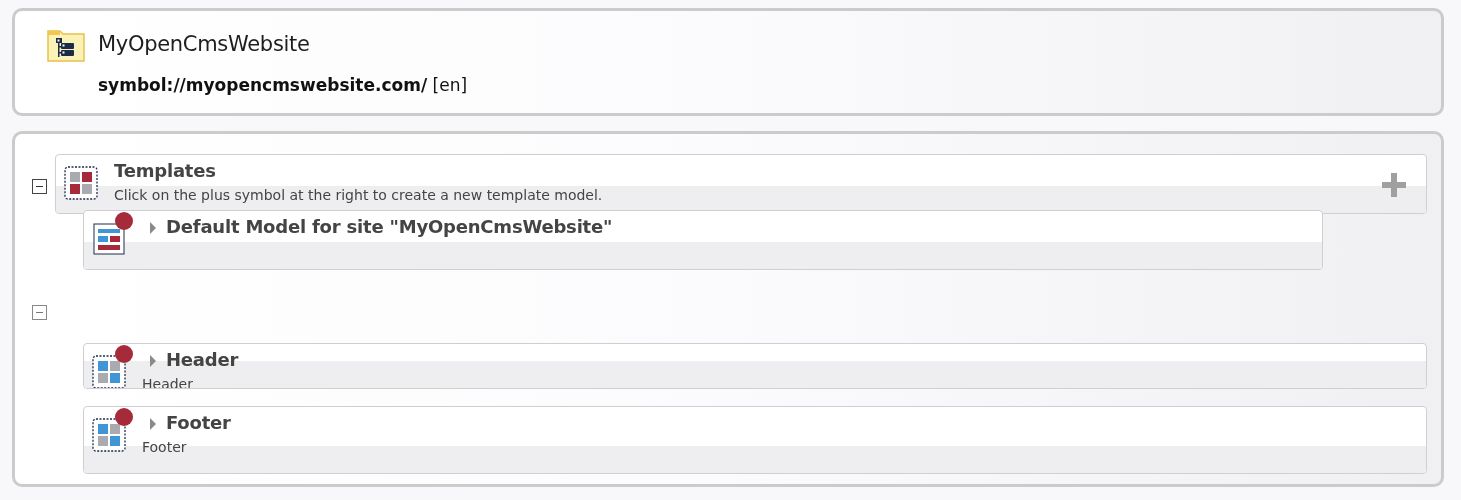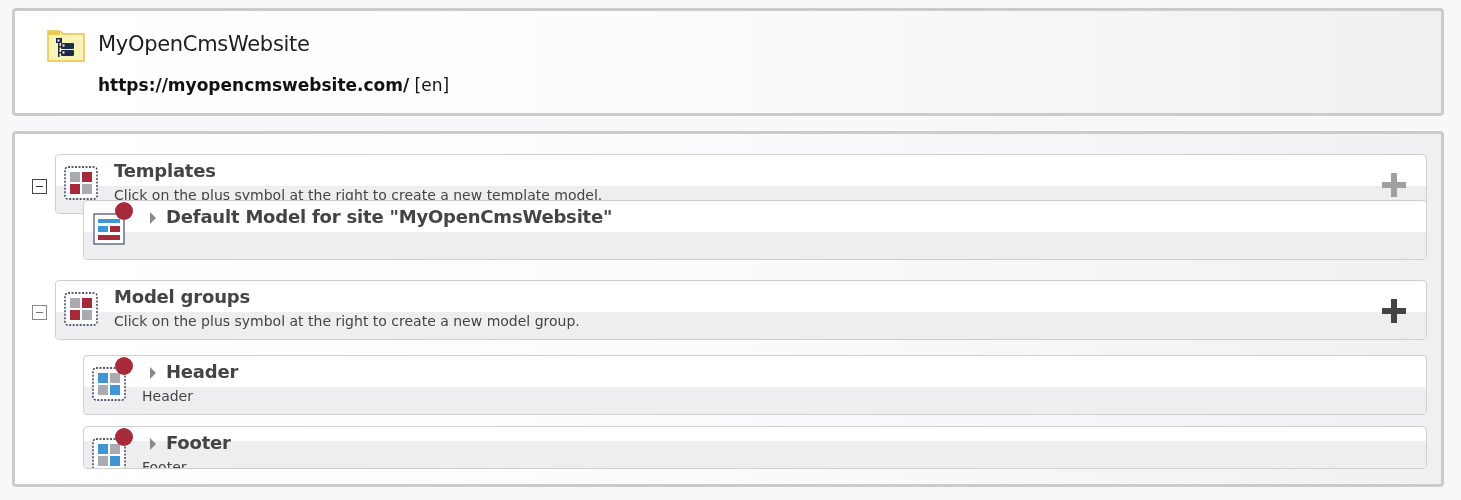--- a/index.html
+++ b/index.html
@@ -5,21 +5,21 @@
   * { box-sizing: border-box; margin: 0; padding: 0; }
   html, body {
     width: 1461px; height: 500px; overflow: hidden;
     background: #f8f8fa;
     font-family: "DejaVu Sans", "Liberation Sans", sans-serif;
     color: #222;
   }
   .panel {
     position: absolute;
     border: 3px solid #cbcbcb;
-    border-radius: 4px;
+    border-radius: 10px;
     background: linear-gradient(to right, #ffffff 0%, #fbfbfd 50%, #f0f0f2 100%);
   }
   .site-panel { left: 12px; top: 8px; width: 1432px; height: 108px; }
   .site-icon { position: absolute; left: 32px; top: 17px; width: 38px; height: 34px; }
   .site-title {
     position: absolute; left: 83px; top: 21px;
     font-size: 21px; color: #1e1e1e; letter-spacing: -0.3px;
   }
   .site-url {
     position: absolute; left: 83px; top: 64px;
@@ -89,21 +89,21 @@
     <rect x="11" y="15" width="1.5" height="14" fill="#1d2b4a"></rect>
     <rect x="11" y="18" width="4" height="1.5" fill="#1d2b4a"></rect>
     <rect x="11" y="24" width="4" height="1.5" fill="#1d2b4a"></rect>
     <rect x="14" y="15" width="13" height="6" rx="1" fill="#1d2b4a"></rect>
     <rect x="15.5" y="16.5" width="2" height="2" fill="#fff"></rect>
     <rect x="14" y="22" width="13" height="6" rx="1" fill="#1d2b4a"></rect>
     <rect x="15.5" y="23.5" width="2" height="2" fill="#fff"></rect>
   </svg>
   <div class="site-title">MyOpenCmsWebsite</div>
   <div class="site-url">
-    <b>https://myopencmswebsite.com/</b>
+    <b>symbol://myopencmswebsite.com/</b>
     <span>[en]</span>
   </div>
 </div>
 
 <div class="panel tree-panel">
 
   <div class="toggle" style="left:17px; top:45px;"></div>
   <div class="row" style="left:40px; top:20px; width:1372px; height:60px;">
     <div class="lower"></div>
     <svg class="icon" style="top:11px" viewBox="0 0 34 34">
@@ -111,65 +111,52 @@
       <rect x="6" y="6" width="10" height="10" fill="#a9abb1"></rect>
       <rect x="18" y="6" width="10" height="10" fill="#a52a3a"></rect>
       <rect x="6" y="18" width="10" height="10" fill="#a52a3a"></rect>
       <rect x="18" y="18" width="10" height="10" fill="#a9abb1"></rect>
     </svg>
     <div class="title">Templates</div>
     <div class="desc">Click on the plus symbol at the right to create a new template model.</div>
     <div class="plus disabled"></div>
   </div>
 
-  <div class="row child" style="left:68px; top:66px; width:1344px; height:60px;">
+  <div class="row child" style="left:68px; top:76px; width:1240px; height:60px;">
     <div class="lower"></div>
     <svg class="icon" style="top:11px" viewBox="0 0 34 34">
       <rect x="2" y="2" width="30" height="30" fill="#fff" stroke="#1d2b4a" stroke-width="1"></rect>
       <rect x="6" y="7" width="22" height="4" fill="#3f95d6"></rect>
       <rect x="6" y="14" width="10" height="6" fill="#3f95d6"></rect>
       <rect x="18" y="14" width="10" height="6" fill="#a52a3a"></rect>
       <rect x="6" y="23" width="22" height="5" fill="#a52a3a"></rect>
     </svg>
     <div class="dot"></div>
     <div class="arrow"></div>
     <div class="title">Default Model for site "MyOpenCmsWebsite"</div>
   </div>
 
   <div class="toggle light" style="left:17px; top:171px;"></div>
-  <div class="row" style="left:40px; top:146px; width:1372px; height:60px;">
-    <div class="lower"></div>
-    <svg class="icon" style="top:11px" viewBox="0 0 34 34">
-      <rect x="1" y="1" width="32" height="32" rx="3" fill="#fff" stroke="#1d2b4a" stroke-width="1.3" stroke-dasharray="2,1.5"></rect>
-      <rect x="6" y="6" width="10" height="10" fill="#a9abb1"></rect>
-      <rect x="18" y="6" width="10" height="10" fill="#a52a3a"></rect>
-      <rect x="6" y="18" width="10" height="10" fill="#a52a3a"></rect>
-      <rect x="18" y="18" width="10" height="10" fill="#a9abb1"></rect>
-    </svg>
-    <div class="title">Model groups</div>
-    <div class="desc">Click on the plus symbol at the right to create a new model group.</div>
-    <div class="plus enabled"></div>
-  </div>
 
-  <div class="row child" style="left:68px; top:221px; width:1344px; height:60px;">
+  <div class="row child" style="left:68px; top:209px; width:1344px; height:46px;">
     <div class="lower"></div>
     <svg class="icon" style="top:11px" viewBox="0 0 34 34">
       <rect x="1" y="1" width="32" height="32" rx="3" fill="#fff" stroke="#1d2b4a" stroke-width="1.3" stroke-dasharray="2,1.5"></rect>
       <rect x="6" y="6" width="10" height="10" fill="#3f95d6"></rect>
       <rect x="18" y="6" width="10" height="10" fill="#a9abb1"></rect>
       <rect x="6" y="18" width="10" height="10" fill="#a9abb1"></rect>
       <rect x="18" y="18" width="10" height="10" fill="#3f95d6"></rect>
     </svg>
     <div class="dot"></div>
     <div class="arrow"></div>
     <div class="title">Header</div>
     <div class="desc">Header</div>
   </div>
 
-  <div class="row child" style="left:68px; top:272px; width:1344px; height:43px;margin-top:20px;">
+  <div class="row child" style="left:68px; top:272px; width:1344px; height:68px;">
     <div class="lower"></div>
     <svg class="icon" style="top:11px" viewBox="0 0 34 34">
       <rect x="1" y="1" width="32" height="32" rx="3" fill="#fff" stroke="#1d2b4a" stroke-width="1.3" stroke-dasharray="2,1.5"></rect>
       <rect x="6" y="6" width="10" height="10" fill="#3f95d6"></rect>
       <rect x="18" y="6" width="10" height="10" fill="#a9abb1"></rect>
       <rect x="6" y="18" width="10" height="10" fill="#a9abb1"></rect>
       <rect x="18" y="18" width="10" height="10" fill="#3f95d6"></rect>
     </svg>
     <div class="dot"></div>
     <div class="arrow"></div>

